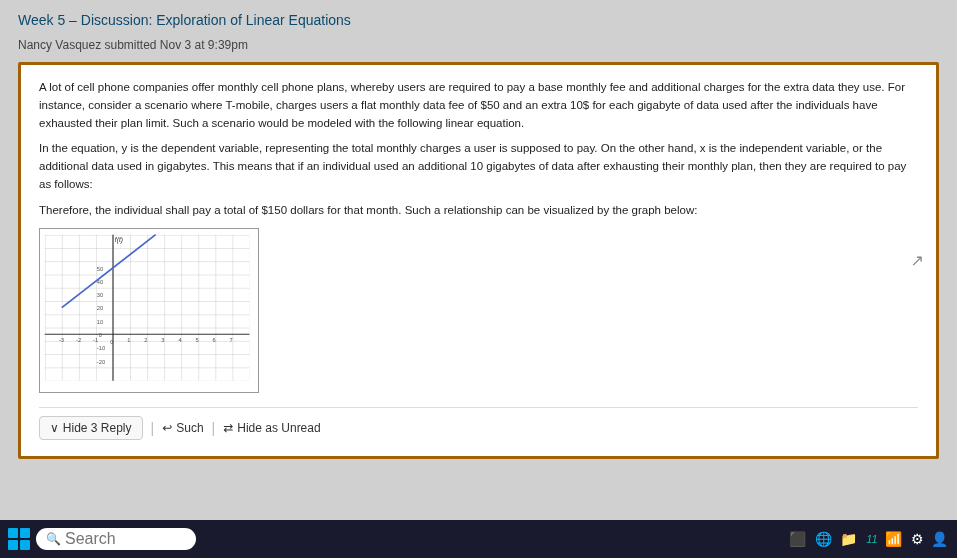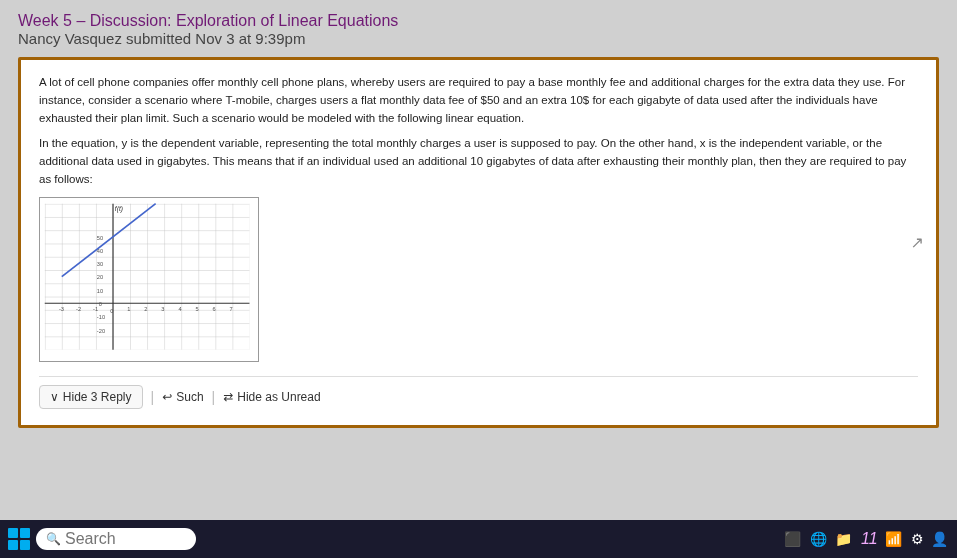--- a/index.html
+++ b/index.html
@@ -14,28 +14,28 @@
     }
 
     .main-content {
       flex: 1;
       background: #d0d0d0;
       padding: 12px 18px 6px 18px;
       overflow: hidden;
     }
 
     .page-title {
-      font-size: 16px;
+      font-size: 14px;
       font-weight: normal;
-      color: #701a75;
-      margin-bottom: 0;
+      color: #0c4a6e;
+      margin-bottom: 10px;
     }
 
     .submission-info {
-      font-size: 15px;
+      font-size: 12px;
       color: #444;
       margin-bottom: 10px;
     }
 
     .discussion-card {
       background: #fff;
       border: 3px solid #a16207;
       border-radius: 2px;
       padding: 14px 18px 10px 18px;
       position: relative;
@@ -176,20 +176,21 @@
 <body>
 
 <div class="main-content">
   <h1 class="page-title">Week 5 – Discussion: Exploration of Linear Equations</h1>
   <div class="submission-info">Nancy Vasquez submitted Nov 3 at 9:39pm</div>
 
   <div class="discussion-card">
 
     <p class="discussion-text">A lot of cell phone companies offer monthly cell phone plans, whereby users are required to pay a base monthly fee and additional charges for the extra data they use. For instance, consider a scenario where T-mobile, charges users a flat monthly data fee of $50 and an extra 10$ for each gigabyte of  data used after the individuals have exhausted their plan limit. Such a scenario would be modeled with the following linear equation.</p>
     <p class="discussion-text">In the equation, y is the dependent variable, representing the total monthly charges a user is supposed to pay. On the other hand, x is the independent variable, or the additional data used in gigabytes. This means that if an individual used an additional 10 gigabytes of data after exhausting their monthly plan, then they are required to pay as follows:</p>
+    <p class="discussion-text">Therefore, the individual shall pay a total of $150 dollars for that month. Such a relationship can be visualized by the graph below:</p>
 
     <div class="graph-container">
       <div class="graph-area">
         <svg class="graph-svg" width="220" height="165" viewBox="-5 -5 230 170">
 
           <defs>
             <pattern id="smallGrid" width="18" height="14" patternUnits="userSpaceOnUse">
               <path d="M 18 0 L 0 0 0 14" fill="none" stroke="#ccc" stroke-width="0.4"></path>
             </pattern>
             <pattern id="grid" width="18" height="14" patternUnits="userSpaceOnUse">
@@ -262,18 +263,18 @@
     </div>
   </div>
   <div class="search-bar">
     <span style="color:#999;font-size:12px;">🔍</span>
     <input type="text" placeholder="Search" style="">
   </div>
   <div class="taskbar-right">
     <span class="taskbar-icon">⬛</span>
     <span class="taskbar-icon">🌐</span>
     <span class="taskbar-icon">📁</span>
-    <span class="taskbar-icon" style="color:#f0abfc;font-size:16px;font-style:italic;">11</span>
+    <span class="taskbar-icon" style="color:#14b8a6;font-size:11px;font-style:italic;">11</span>
     <span class="taskbar-icon">📶</span>
     <span class="taskbar-icon">⚙</span>
     <span class="taskbar-icon">👤</span>
   </div>
 </div>
 
 </body></html>

